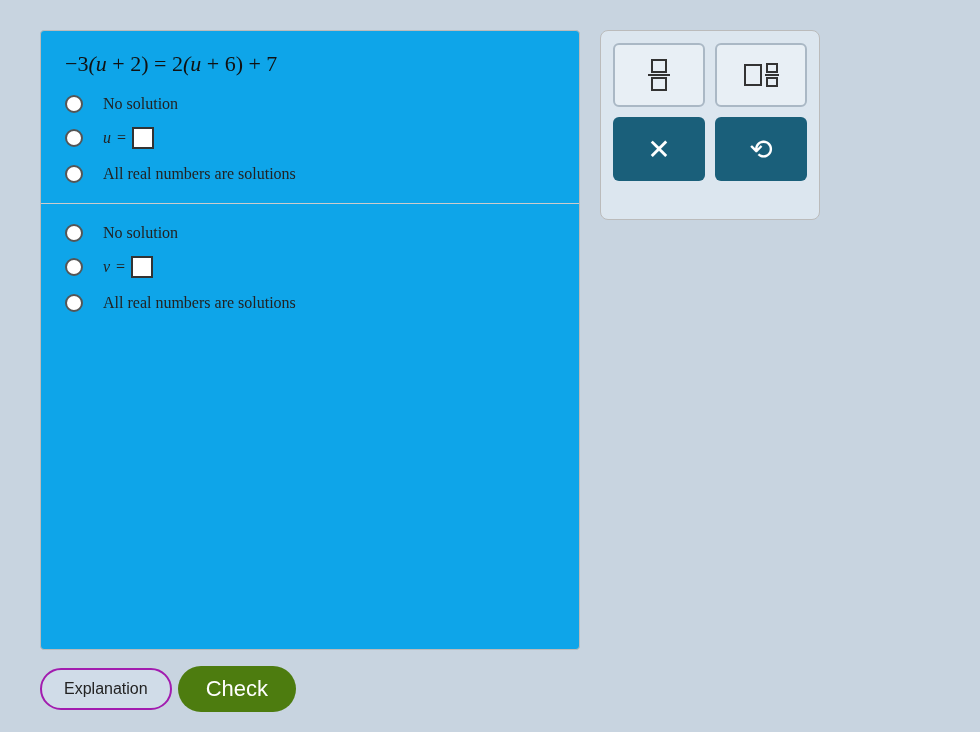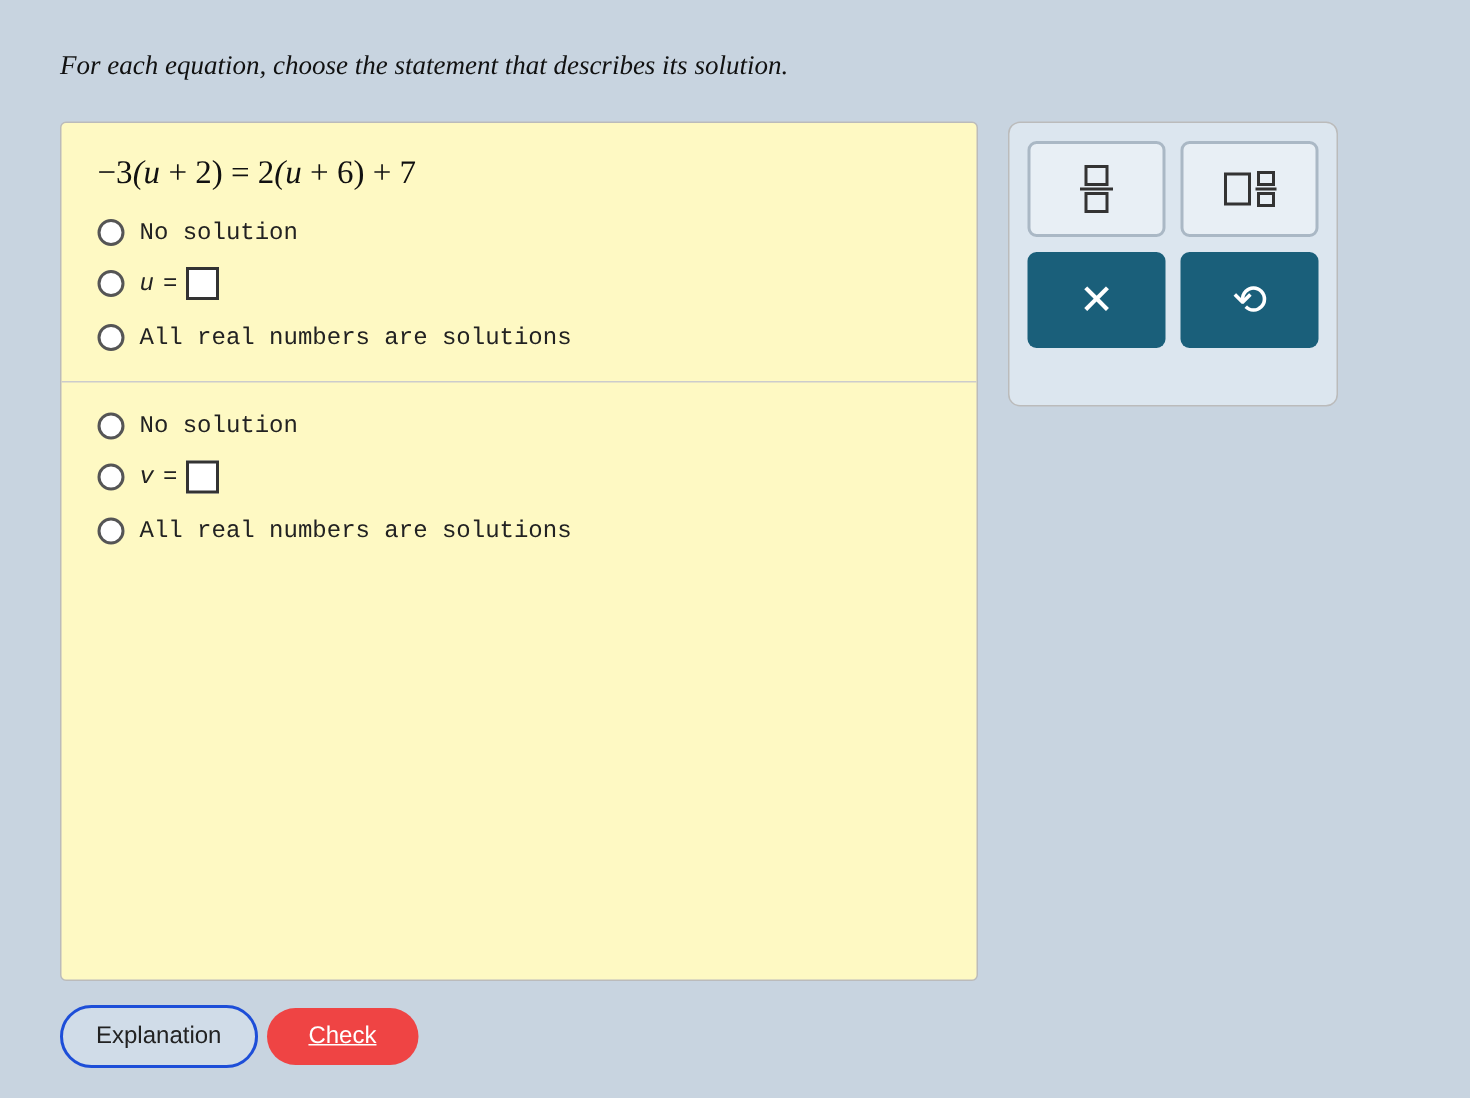--- a/index.html
+++ b/index.html
@@ -24,24 +24,24 @@
     }
 
     .main-area {
       display: flex;
       flex-direction: row;
       gap: 20px;
       flex: 1;
     }
 
     .equations-panel {
-      background: #fef9c3;
+      background: #0ea5e9;
       border: 1px solid #bbb;
       border-radius: 4px;
-      width: 612px;
+      width: 540px;
       display: flex;
       flex-direction: column;
     }
 
     .equation-block {
       padding: 20px 24px;
       border-bottom: 1px solid #ccc;
     }
     .equation-block:last-child {
       border-bottom: none;
@@ -50,26 +50,25 @@
     .equation-display {
       font-size: 22px;
       color: #111;
       margin-bottom: 18px;
       font-family: Georgia, serif;
     }
 
     .radio-option {
       display: flex;
       align-items: center;
-      gap: 10px;
+      gap: 20px;
       margin-bottom: 14px;
       font-size: 16px;
       color: #222;
       cursor: pointer;
-      font-family: Liberation Mono, monospace;
     }
     .radio-option:last-child { margin-bottom: 0; margin-top: 16px; }
 
     .radio-circle {
       width: 18px;
       height: 18px;
       border-radius: 50%;
       border: 2px solid #555;
       background: #fff;
       flex-shrink: 0;
@@ -198,51 +197,49 @@
     .bottom-bar {
       display: flex;
       flex-direction: row;
       align-items: center;
       gap: 0;
       margin-top: 16px;
     }
 
     .btn-explanation {
       background: #d0dce8;
-      border: 2px solid #1d4ed8;
+      border: 2px solid #a21caf;
       border-radius: 24px;
       padding: 10px 22px;
       font-size: 16px;
       font-family: Arial, sans-serif;
       color: #222;
       cursor: pointer;
       font-style: normal;
     }
 
     .btn-check {
-      background: #ef4444;
+      background: #4d7c0f;
       border: none;
       border-radius: 24px;
       padding: 10px 28px;
-      font-size: 16px;
+      font-size: 22px;
       font-family: Arial, sans-serif;
       color: #fff;
       cursor: pointer;
       margin-left: 6px;
-      text-decoration: underline;
     }
 
     
     .math-italic { font-style: italic; }
   </style>
 </head>
 <body>
 
 <div>
-  <p class="instructions">For each equation, choose the statement that describes its solution.</p>
 </div>
 
 <div class="main-area">
 
   <div class="equations-panel">
 
     <div class="equation-block">
       <div class="equation-display">
         −3<span class="math-italic">(u</span> + 2) = 2<span class="math-italic">(u</span> + 6) + 7
       </div>

